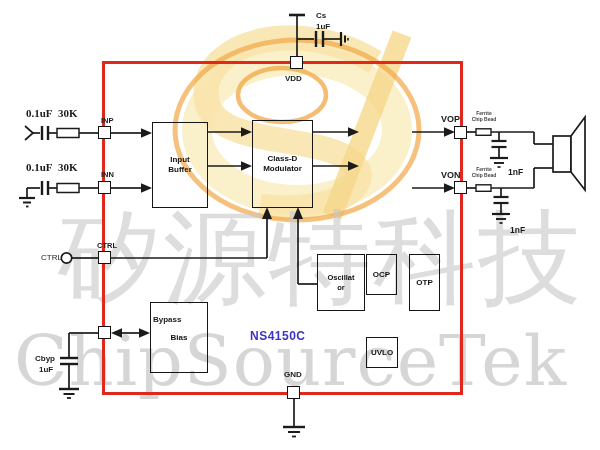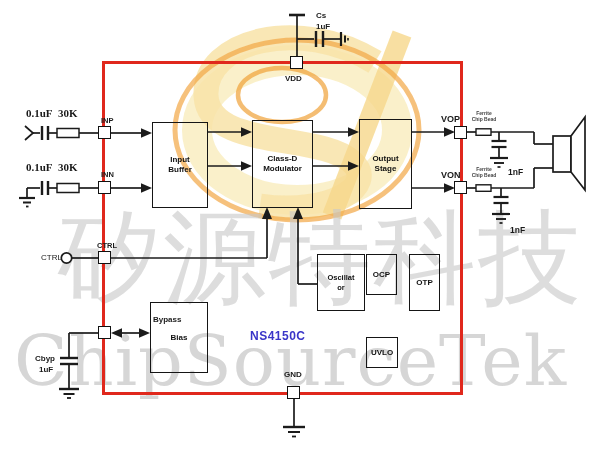--- a/index.html
+++ b/index.html
@@ -208,24 +208,20 @@
   </svg>
 
   <div class="block" style="left:152px;top:122px;width:56px;height:86px;">
     <span>Input</span>
     <span>Buffer</span>
   </div>
   <div class="block" style="left:252px;top:120px;width:61px;height:88px;">
     <span>Class-D</span>
     <span>Modulator</span>
   </div>
-  <div class="block" style="left:359px;top:119px;width:53px;height:90px;">
-    <span>Output</span>
-    <span>Stage</span>
-  </div>
   <div class="block" style="left:317px;top:254px;width:48px;height:57px;font-size:7.5px;">
     <span>Oscillat</span>
     <span>or</span>
   </div>
   <div class="block" style="left:366px;top:254px;width:31px;height:41px;">
     <span>OCP</span>
   </div>
   <div class="block" style="left:409px;top:254px;width:31px;height:57px;">
     <span>OTP</span>
   </div>

